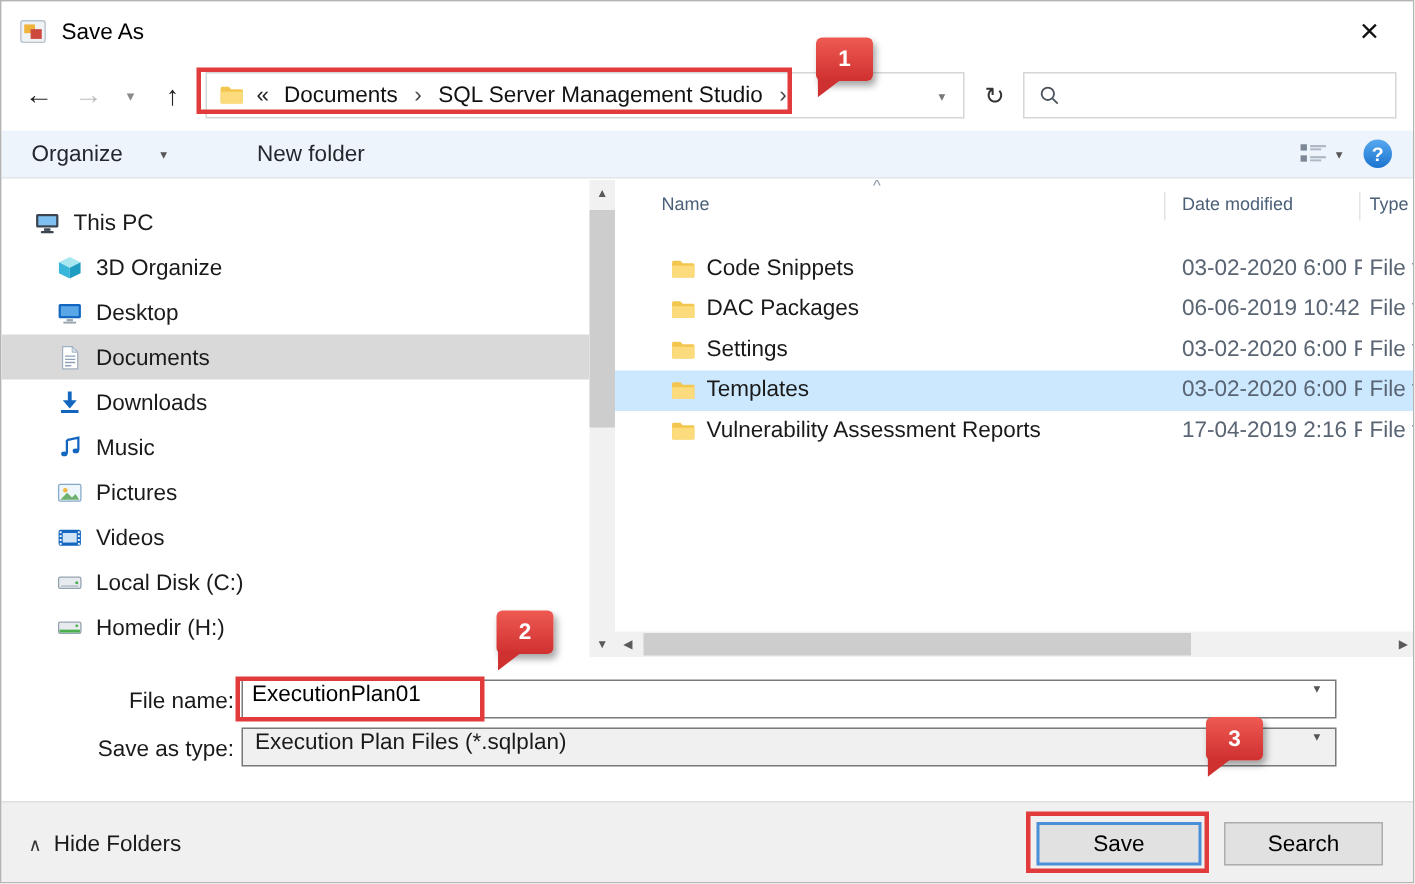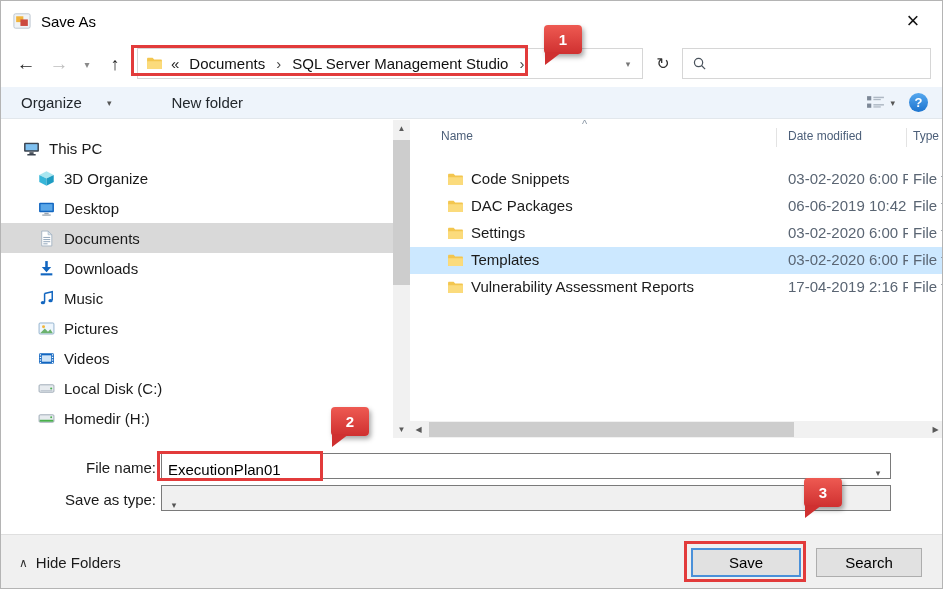--- a/index.html
+++ b/index.html
@@ -89,21 +89,21 @@
   .hscroll .arr{position:absolute;top:0;width:17px;height:17px;display:flex;align-items:center;justify-content:center;font-size:8px;color:#5a5a5a}
   .hscroll .arr.left{left:0}
   .hscroll .arr.right{right:0}
   .hscroll .thumb{position:absolute;left:19px;top:1px;width:365px;height:15px;background:#cdcdcd}
 
   
   .fields{position:absolute;left:0;top:437px;width:100%;height:96px;background:#fff}
   .f-label{position:absolute;width:115px;text-align:right;color:#1a1a1a}
   .lbl-name{left:40px;top:21px}
   .lbl-type{left:40px;top:53px}
-  .combo{position:absolute;left:160px;width:730px;height:26px;border:1px solid #7a7a7a;background:#fff;display:flex;align-items:flex-end}
+  .combo{position:absolute;left:160px;width:730px;height:26px;border:1px solid #7a7a7a;background:#fff;display:flex;align-items:flex-start}
   .combo-name{top:15px}
   .combo-type{top:47px;background:#f0f0f0}
   .combo input{flex:1 1 auto;border:0;outline:0;background:transparent;font-family:"Liberation Sans",sans-serif;font-size:15px;color:#000;padding:0 6px;min-width:0}
   .combo .val{flex:1 1 auto;padding:0 8px;white-space:nowrap;overflow:hidden}
   .combo .caret{flex:0 0 auto;width:24px;text-align:center;font-size:9px;color:#555}
 
   
   .footer{position:absolute;left:0;top:533px;width:100%;height:55px;background:#f0f0f0;border-top:1px solid #dfdfdf}
   .hide-folders{position:absolute;left:18px;top:13px;height:29px;display:flex;align-items:center;gap:8px;color:#1a1a1a}
   .hf-glyph{font-size:12px;color:#333}
@@ -362,20 +362,21 @@
   </div>
 
   <div class="fields">
     <span class="f-label lbl-name">File name:</span>
     <div class="combo combo-name">
       <input type="text" value="ExecutionPlan01" style="">
       <span class="caret">▾</span>
     </div>
     <span class="f-label lbl-type">Save as type:</span>
     <div class="combo combo-type">
+      <span class="val">Execution Plan Files (*.sqlplan)</span>
       <span class="caret">▾</span>
     </div>
   </div>
 
   <div class="footer">
     <div class="hide-folders">
       <span class="hf-glyph">∧</span>
       <span>Hide Folders</span>
     </div>
     <div class="btn btn-save">Save</div>

